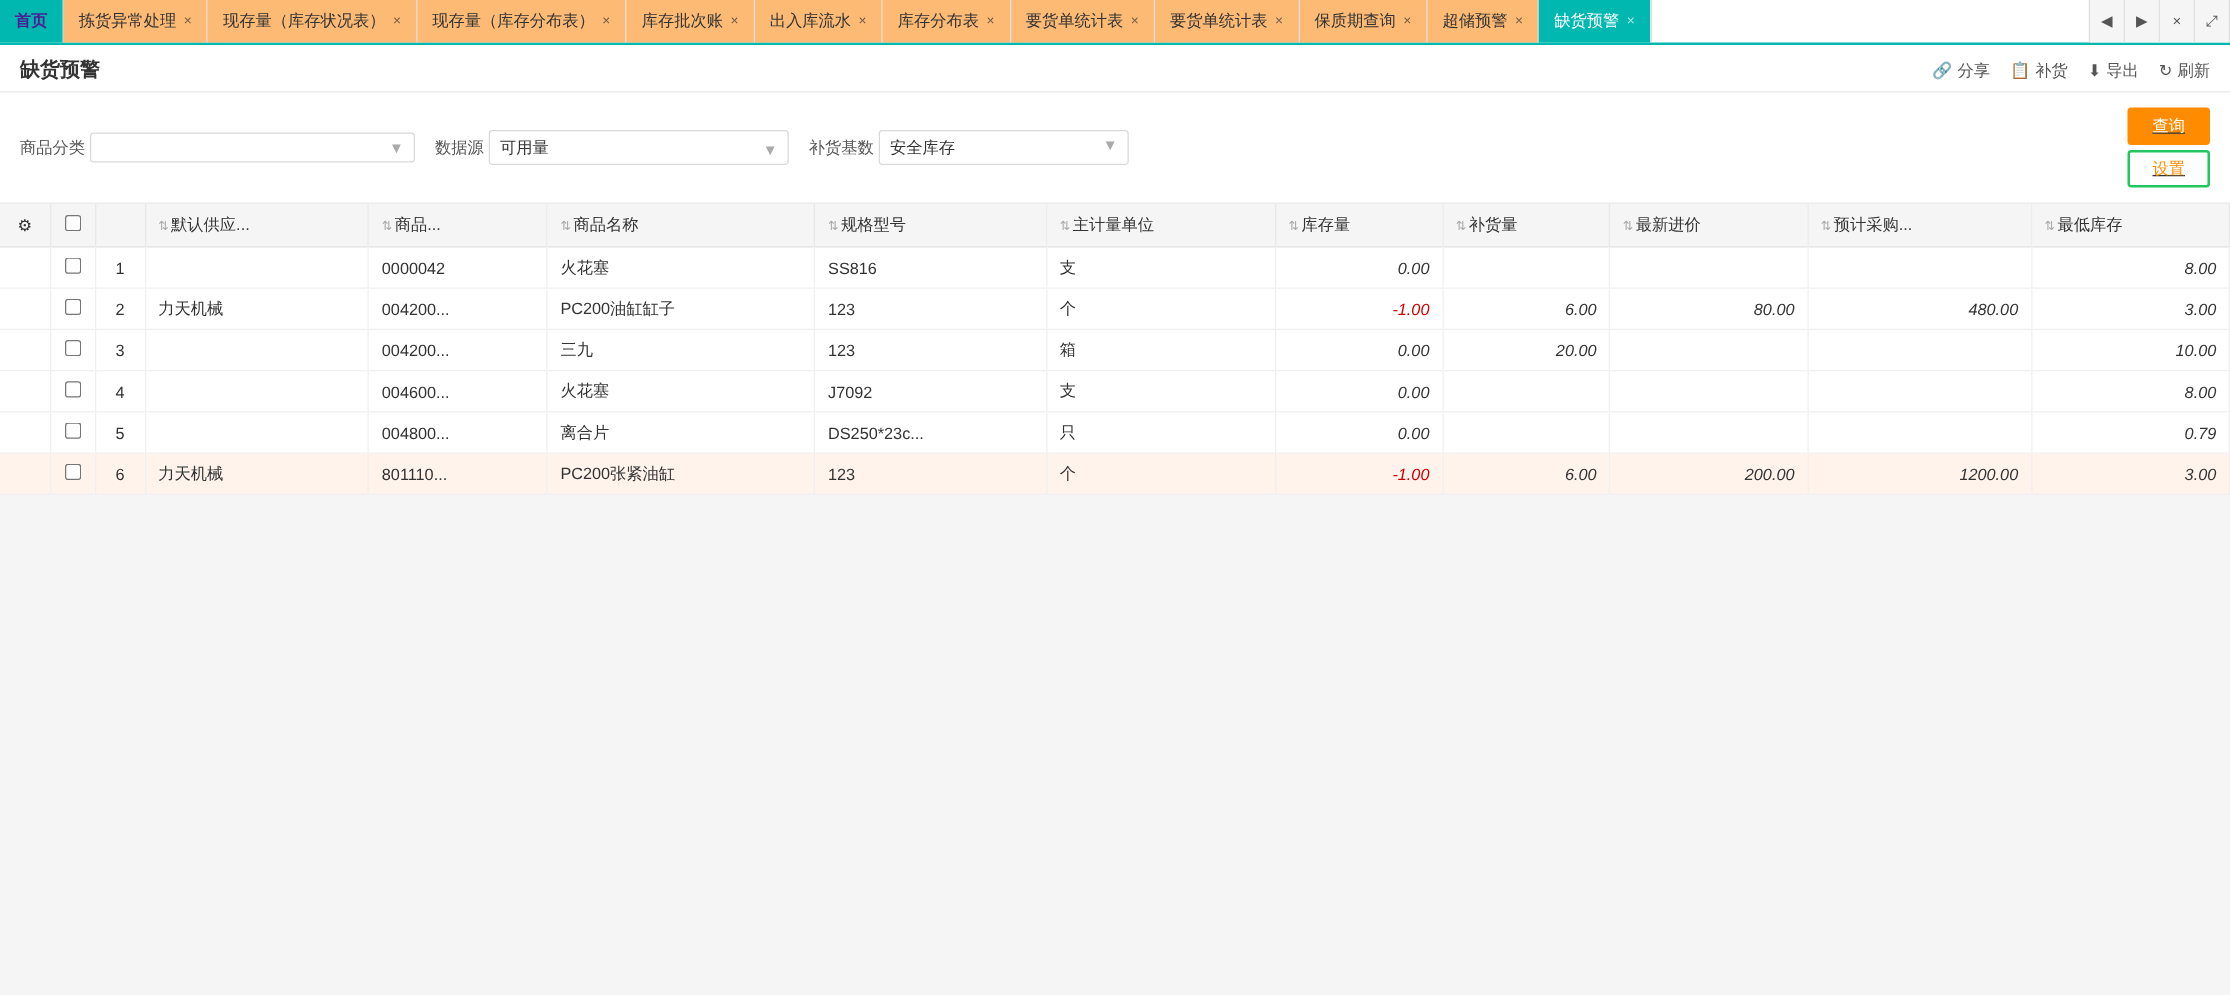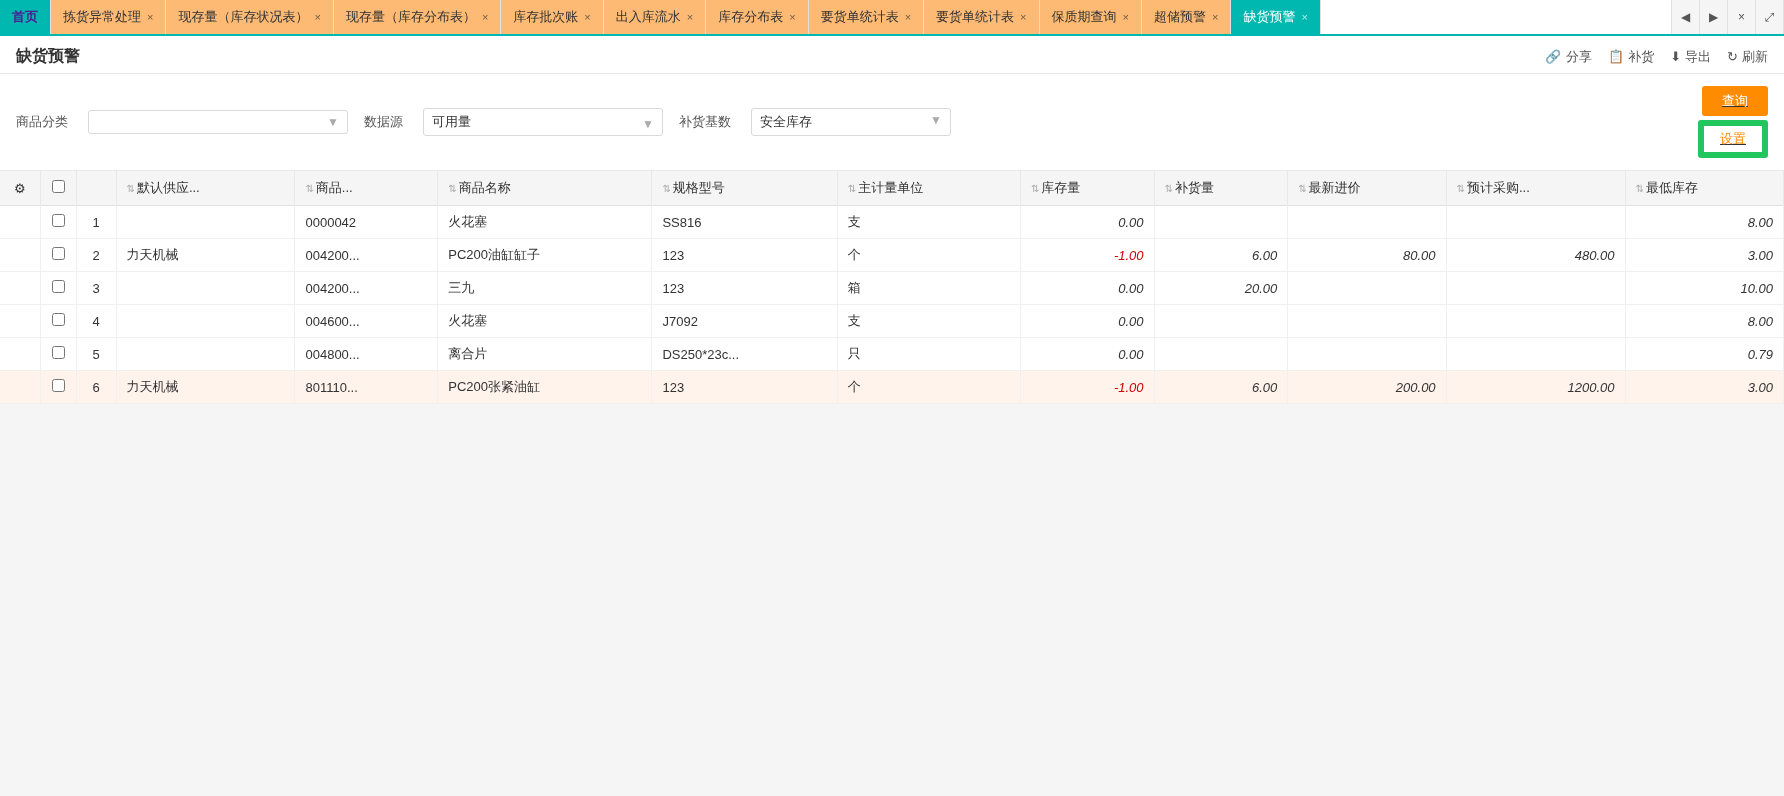--- a/index.html
+++ b/index.html
@@ -100,21 +100,21 @@
     .filter-bar {
       display: flex;
       align-items: center;
       padding: 12px 16px;
       gap: 16px;
       border-bottom: 1px solid #e8e8e8;
     }
     .filter-group {
       display: flex;
       align-items: center;
-      gap: 20px;
+      gap: 4px;
     }
     .filter-label {
       color: #555;
       font-size: 13px;
       white-space: nowrap;
     }
     .filter-select {
       display: flex;
       align-items: center;
       border: 1px solid #d9d9d9;
@@ -161,21 +161,21 @@
       border: none;
       border-radius: 3px;
       padding: 6px 20px;
       cursor: pointer;
       font-size: 13px;
       margin-left: auto;
     }
     .btn-settings {
       background: #fff;
       color: #ff8c00;
-      border: 6px solid #22c55e;
+      border: 2px solid #22c55e;
       border-radius: 3px;
       padding: 4px 16px;
       cursor: pointer;
       font-size: 13px;
     }
     .filter-right-btns {
       display: flex;
       flex-direction: column;
       gap: 4px;
       margin-left: auto;

